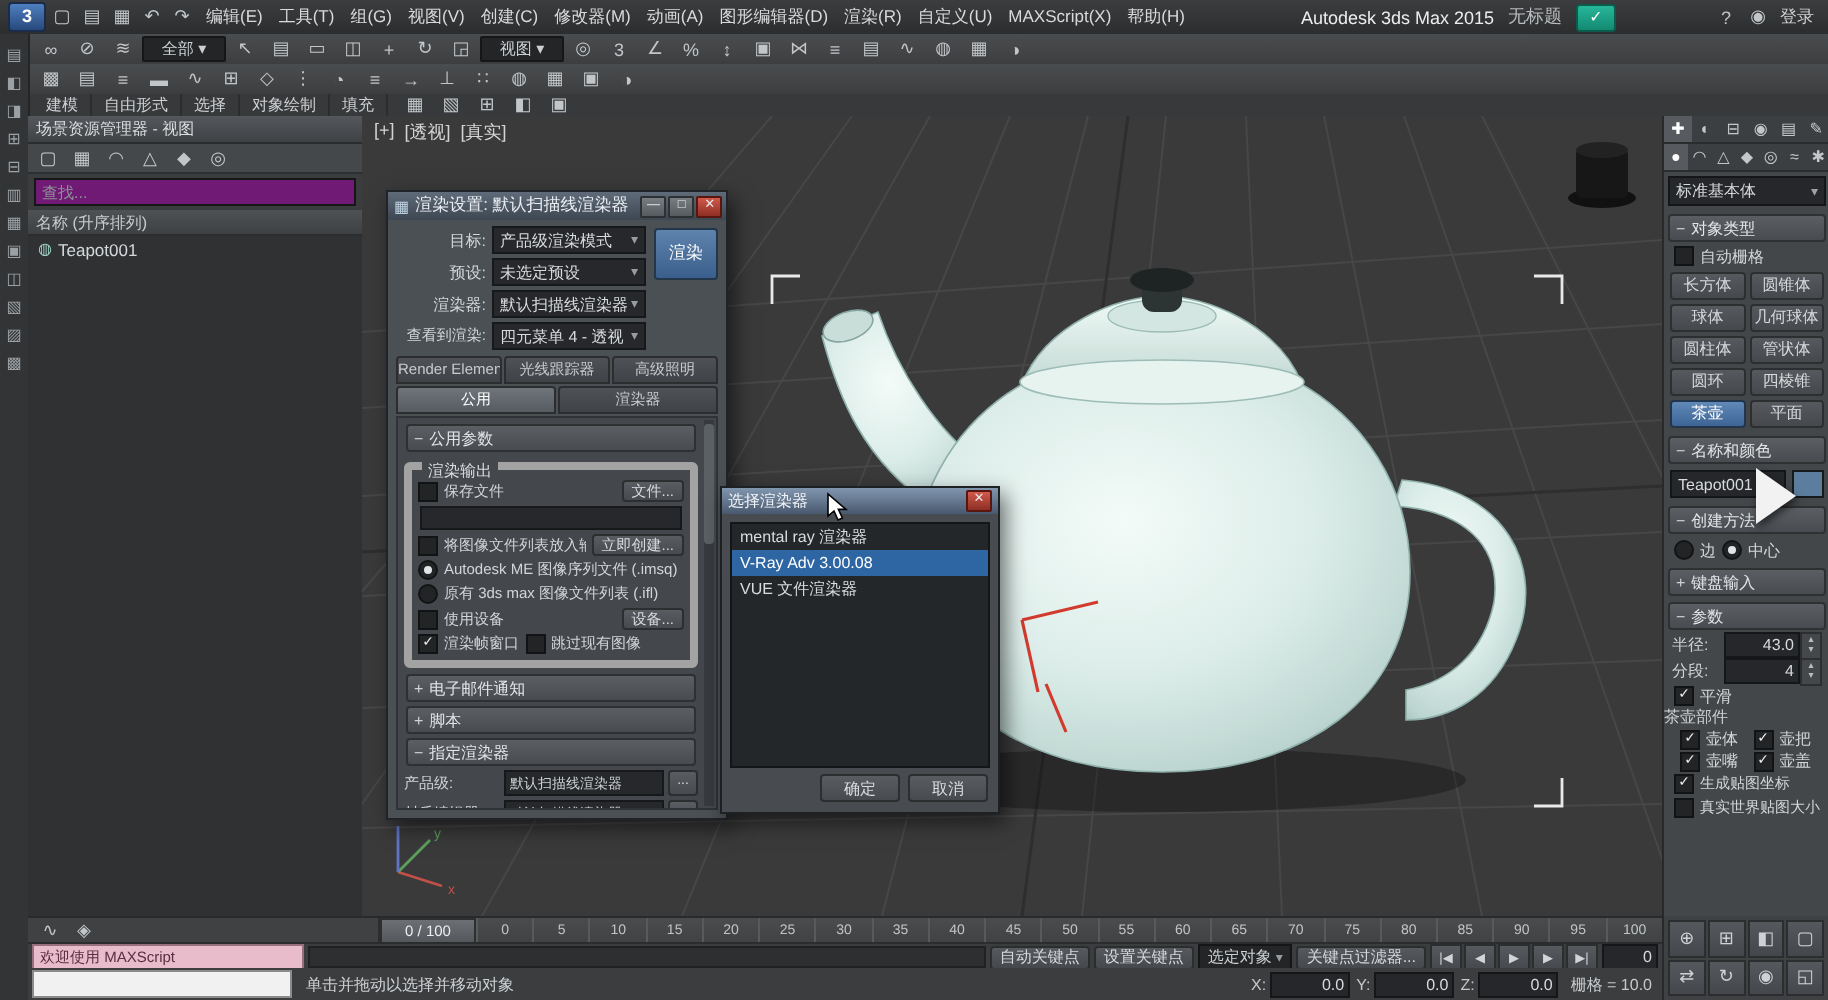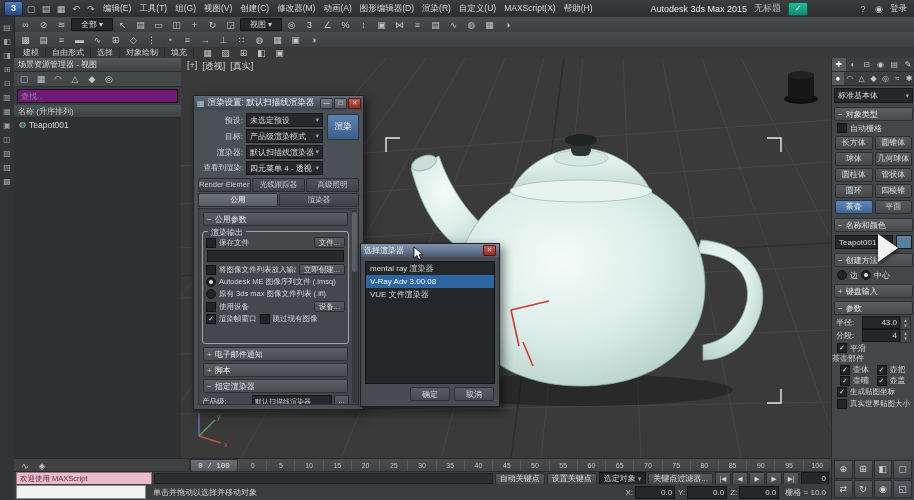--- a/index.html
+++ b/index.html
@@ -116,21 +116,21 @@
   .render-btn{position:absolute;right:4px;top:4px;width:32px;height:26px;background:linear-gradient(#5e83ad,#3b5f8c);
               border:1px solid #22364c;border-radius:2px;color:#fff;font-size:8.5px;
               font-family:inherit;display:flex;align-items:center;justify-content:center;}
   .d1-tabs{display:flex;gap:1px;padding:1px 4px 0;}
   .d1-tab{flex:1;height:12px;background:linear-gradient(#4e5256,#3f4347);border:1px solid #2b2d2f;
           text-align:center;line-height:12px;font-size:7.5px;color:#c8cbce;border-radius:2px 2px 0 0;
           white-space:nowrap;overflow:hidden;}
   .d1-tab.active{background:linear-gradient(#6e747a,#565c62);color:#fff;}
   .d1-body{flex:1;margin:1px 4px 4px;background:#44484c;border:1px solid #2f3236;position:relative;
            padding:1px 8px 1px 2px;overflow:hidden;}
-  .groupbox{border:1px solid #a3a3a3;border-radius:3px;margin:5px 1px 3px;padding:4px 2px 18px;position:relative;}
+  .groupbox{border:4px solid #a3a3a3;border-radius:3px;margin:5px 1px 3px;padding:4px 2px 2px;position:relative;}
   .glegend{position:absolute;top:-5px;left:5px;background:#44484c;padding:0 3px;font-size:8px;color:#dadde0;}
   .gr-row{display:flex;align-items:center;gap:3px;padding:1px 1px;white-space:nowrap;overflow:hidden;}
   .gr-lab{font-size:7.5px;color:#d2d5d8;white-space:nowrap;overflow:hidden;}
   .minibtn{height:11px;flex:none;background:linear-gradient(#595d61,#474a4e);border:1px solid #2c2e30;border-radius:2px;
            padding:0 4px;font-size:7.5px;color:#d7dadc;line-height:10px;font-family:inherit;white-space:nowrap;}
   .pathfield{height:10px;margin:1px 2px;background:#26282b;border:1px solid #17181a;}
   .assign-row{display:flex;align-items:center;gap:2px;padding:1px 1px;}
   .assign-label{width:48px;flex:none;font-size:7.5px;color:#d2d5d8;white-space:nowrap;overflow:hidden;}
   .assign-field{flex:1;height:11px;background:#26282b;border:1px solid #17181a;color:#ccd0d3;font-size:7px;
                 display:flex;align-items:center;padding:0 2px;white-space:nowrap;overflow:hidden;}
@@ -147,21 +147,21 @@
   .d2-item{height:13px;display:flex;align-items:center;padding:0 4px;color:#d9dcde;font-size:8px;white-space:nowrap;}
   .d2-item.selected{background:#2e66a4;color:#fff;}
   .d2-btns{display:flex;justify-content:flex-end;gap:4px;padding:0 5px 5px;}
   .d2-btn{width:40px;height:14px;background:linear-gradient(#595d61,#474a4e);border:1px solid #2c2e30;
           border-radius:2px;color:#dadde0;font-size:8px;font-family:inherit;}
   
   .timeline{position:absolute;left:14px;right:83px;top:458px;height:13px;background:#3f4143;
             border-top:1px solid #292a2b;display:flex;align-items:stretch;}
   .tl-left{width:167px;flex:none;display:flex;align-items:center;gap:3px;padding:0 4px;border-right:1px solid #2c2d2e;}
   .slider-handle{width:46px;flex:none;background:linear-gradient(#6c7074,#54585c);border:1px solid #2d2f31;
-                 font-size:7.5px;color:#eceeef;display:flex;align-items:center;justify-content:center;font-family:Liberation Mono, monospace;}
+                 font-size:7.5px;color:#eceeef;display:flex;align-items:center;justify-content:center;}
   .ruler{flex:1;display:flex;background:linear-gradient(#4a4c4e,#3f4143);}
   .tick{flex:1;font-size:7px;color:#c2c5c7;border-left:1px solid #585a5c;display:flex;align-items:center;justify-content:center;}
   .midrow{position:absolute;left:14px;right:83px;top:471px;height:13px;background:#3b3d3f;border-top:1px solid #2b2c2d;
           display:flex;align-items:center;gap:2px;padding:0 2px;}
   .listener-pink{width:128px;flex:none;height:11px;background:#e9bccb;border:1px solid #96707f;color:#5c2e42;
                  font-size:7.5px;display:flex;align-items:center;padding:0 3px;white-space:nowrap;overflow:hidden;}
   .trackbar{flex:1;height:9px;background:#2d2f31;border:1px solid #1f2122;}
   .keybtn{height:12px;flex:none;padding:0 4px;background:linear-gradient(#56595d,#45484c);border:1px solid #2b2d2f;
           border-radius:2px;font-size:8px;color:#d6d9db;font-family:inherit;display:flex;align-items:center;white-space:nowrap;}
   .tdd{height:11px;flex:none;padding:0 4px;background:#232527;border:1px solid #151617;color:#ccd0d3;font-size:8px;
@@ -548,29 +548,29 @@
       <span class="flex1"></span>
       <span style="display:flex;gap:1px;">
 
       <span class="dlg-ctrl">—</span>
           <span class="dlg-ctrl">□</span>
           <span class="dlg-ctrl close">✕</span>
         </span>
     </div>
     <div class="d1-top">
       <div class="d1-row">
+        <span class="d1-label">目标:</span>
+        <span class="d1-dd">
+            <span>产品级渲染模式</span>
+          </span>
+      </div>
+      <div class="d1-row">
         <span class="d1-label">预设:</span>
         <span class="d1-dd">
             <span>未选定预设</span>
-          </span>
-      </div>
-      <div class="d1-row">
-        <span class="d1-label">目标:</span>
-        <span class="d1-dd">
-            <span>产品级渲染模式</span>
           </span>
       </div>
       <div class="d1-row">
         <span class="d1-label">渲染器:</span>
         <span class="d1-dd">
             <span>默认扫描线渲染器</span>
           </span>
       </div>
       <div class="d1-row">
         <span class="d1-label small">查看到渲染:</span>

